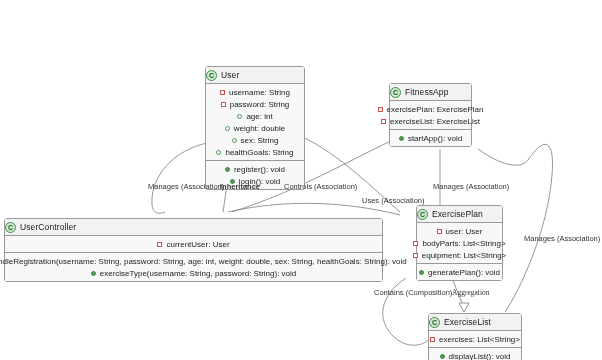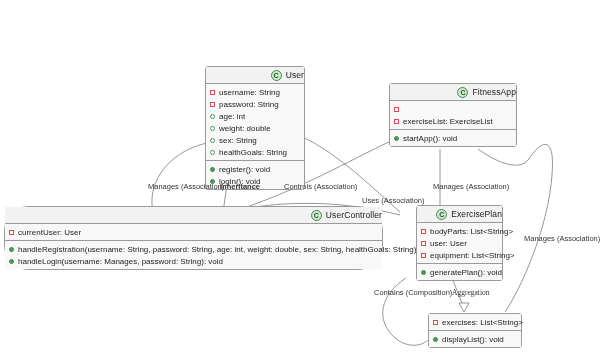--- a/index.html
+++ b/index.html
@@ -17,21 +17,21 @@
   .uml-class{
     position:absolute;
     background:#f8f8f8;
     border:1px solid #9a9a9a;
     border-radius:3px;
     box-sizing:border-box;
     box-shadow:0 0 0 0 rgba(0,0,0,0);
     z-index:5;
   }
   .uml-header{
-    display:flex;align-items:center;justify-content:flex-end;
+    display:flex;align-items:center;justify-content:flex-start;
     gap:4px;
     height:17px;
     border-bottom:1px solid #9a9a9a;
     background:#f2f2f2;
     box-sizing:border-box;
   }
   .uml-title{
     font-size:8.5px;color:#1a1a1a;letter-spacing:.1px;white-space:nowrap;
   }
   .class-icon{
@@ -49,20 +49,21 @@
     border-bottom:1px solid #9a9a9a;
     background:#f8f8f8;
   }
   .uml-section:last-child{border-bottom:none;}
   .member{
     display:flex;align-items:center;gap:4px;
     padding:0 4px;
     height:12px;
     font-size:8px;color:#222;
     white-space:nowrap;
+    justify-content:center;
   }
   .mk{flex:0 0 auto;display:inline-block;}
   .mk-private{
     width:5px;height:5px;
     border:1px solid #d05050;
     background:#ffffff;
     box-sizing:border-box;
   }
   .mk-protected{
     width:5px;height:5px;border-radius:50%;
@@ -151,93 +152,98 @@
         <span class="mk mk-public"></span>
         <span>register(): void</span>
       </div>
       <div class="member">
         <span class="mk mk-public"></span>
         <span>login(): void</span>
       </div>
     </div>
   </div>
 
-  <div class="uml-class" style="left:389px;top:83px;width:128px;">
+  <div class="uml-class" style="left:389px;top:83px;width:83px;">
     <div class="uml-header">
       <span class="class-icon">C</span>
       <span class="uml-title">FitnessApp</span>
     </div>
     <div class="uml-section">
       <div class="member">
         <span class="mk mk-private"></span>
+        <span>exercisePlan: ExercisePlan</span>
       </div>
       <div class="member">
         <span class="mk mk-private"></span>
         <span>exerciseList: ExerciseList</span>
       </div>
     </div>
     <div class="uml-section">
       <div class="member">
         <span class="mk mk-public"></span>
         <span>startApp(): void</span>
       </div>
     </div>
   </div>
 
-  <div class="uml-class" style="left:4px;top:206px;width:379px;border-radius:25px;">
+  <div class="uml-class" style="left:4px;top:218px;width:379px;">
     <div class="uml-header">
       <span class="class-icon">C</span>
       <span class="uml-title">UserController</span>
     </div>
     <div class="uml-section">
       <div class="member">
         <span class="mk mk-private"></span>
         <span>currentUser: User</span>
       </div>
     </div>
     <div class="uml-section">
       <div class="member">
         <span class="mk mk-public"></span>
         <span>handleRegistration(username: String, password: String, age: int, weight: double, sex: String, healthGoals: String): void</span>
       </div>
       <div class="member">
         <span class="mk mk-public"></span>
-        <span>handleLogin(username: Manages, password: String): void</span>
+        <span>exerciseType(username: String, password: String): void</span>
       </div>
     </div>
   </div>
 
   <div class="uml-class" style="left:404px;top:205px;width:87px;margin-left:12px;">
     <div class="uml-header">
       <span class="class-icon">C</span>
       <span class="uml-title">ExercisePlan</span>
     </div>
     <div class="uml-section">
       <div class="member">
         <span class="mk mk-private"></span>
+        <span>user: User</span>
+      </div>
+      <div class="member">
+        <span class="mk mk-private"></span>
         <span>bodyParts: List&lt;String&gt;</span>
       </div>
       <div class="member">
         <span class="mk mk-private"></span>
-        <span>user: User</span>
-      </div>
-      <div class="member">
-        <span class="mk mk-private"></span>
         <span>equipment: List&lt;String&gt;</span>
       </div>
     </div>
     <div class="uml-section">
       <div class="member">
         <span class="mk mk-public"></span>
         <span>generatePlan(): void</span>
       </div>
     </div>
   </div>
 
   <div class="uml-class" style="left:428px;top:313px;width:94px;">
+    <div class="uml-header">
+      <span class="class-icon">C</span>
+      <span class="uml-title">ExerciseList</span>
+    </div>
     <div class="uml-section">
       <div class="member">
         <span class="mk mk-private"></span>
         <span>exercises: List&lt;String&gt;</span>
       </div>
     </div>
     <div class="uml-section">
       <div class="member">
         <span class="mk mk-public"></span>
         <span>displayList(): void</span>

